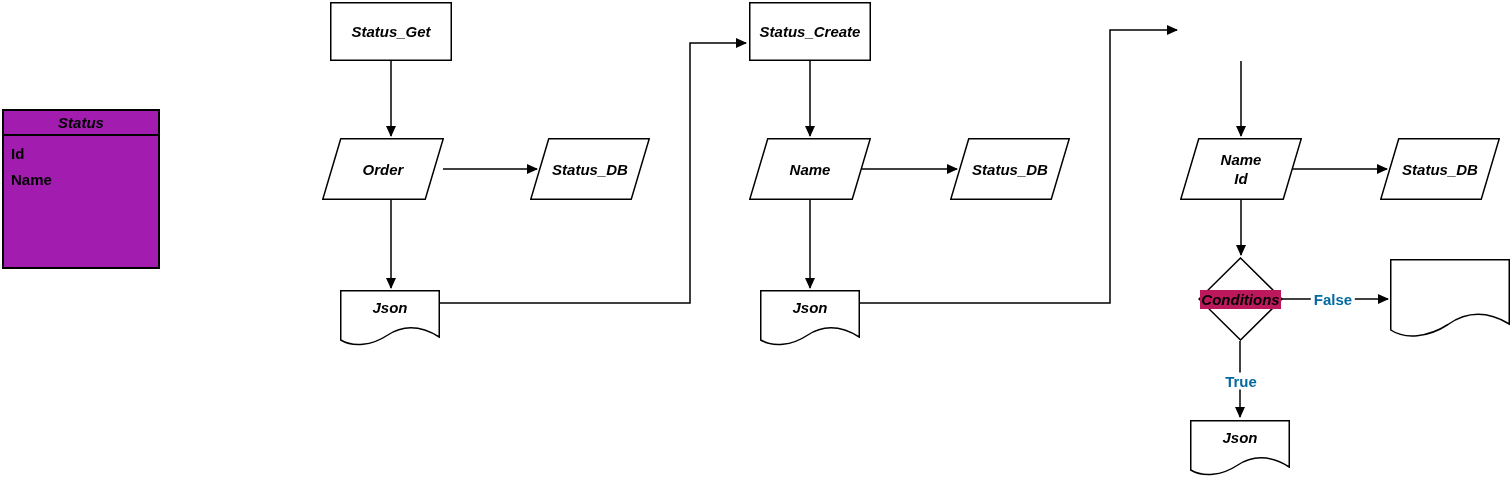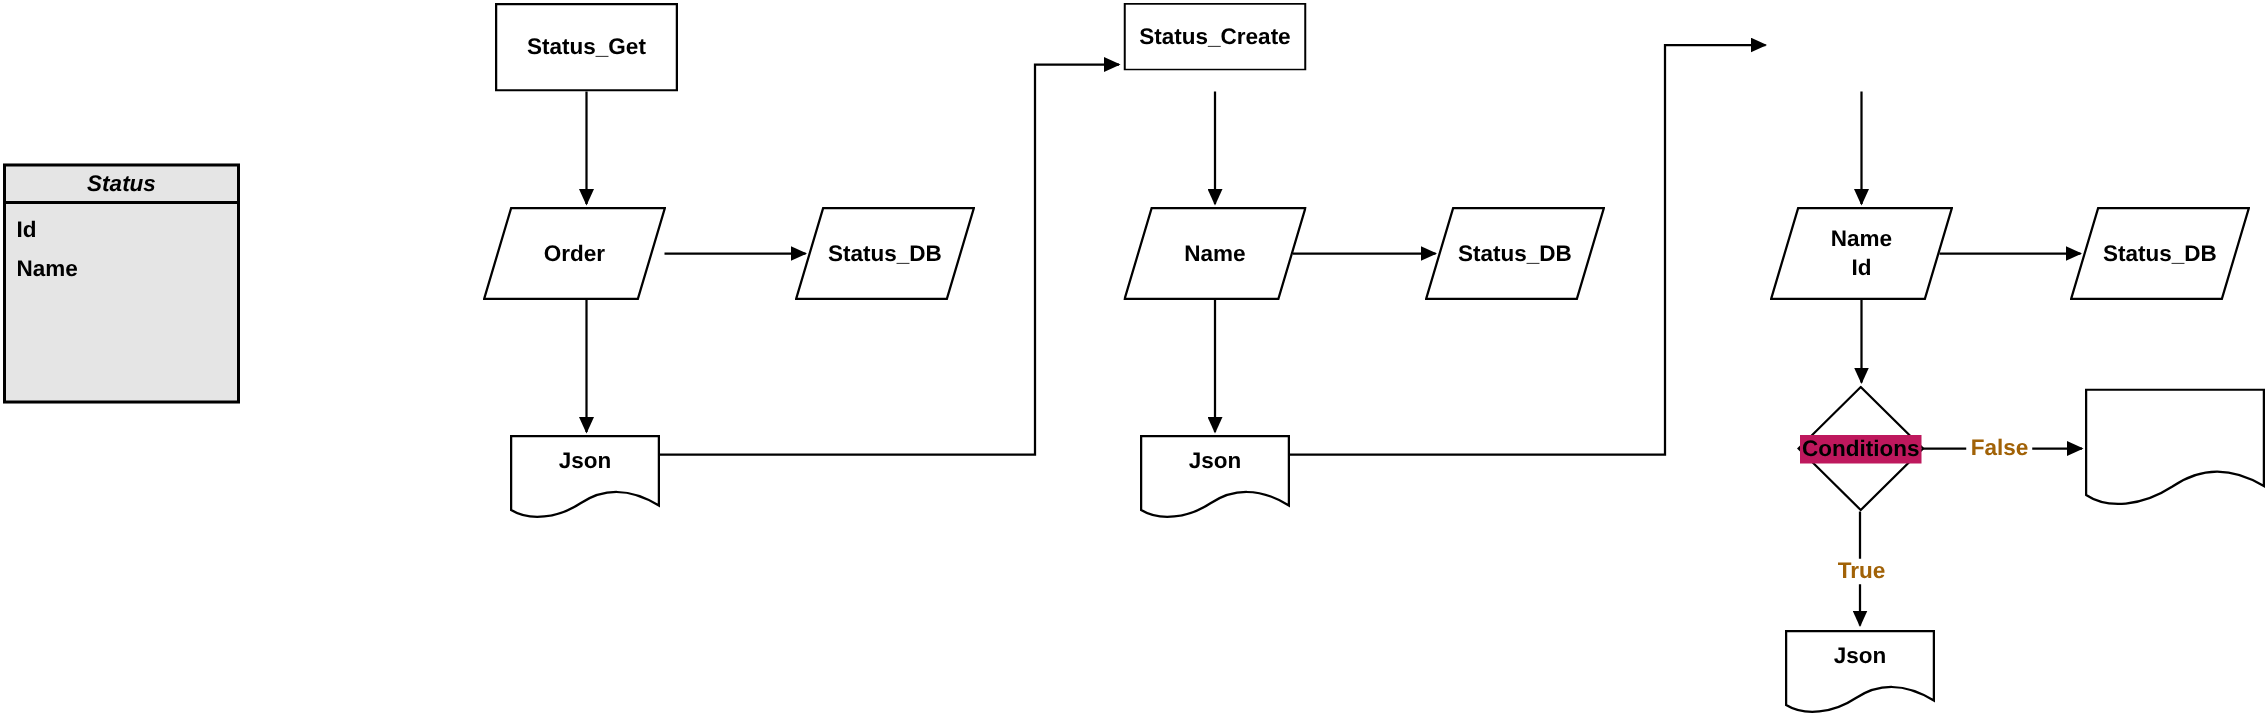--- a/index.html
+++ b/index.html
@@ -12,34 +12,34 @@
   }
   .edges{position:absolute;left:0;top:0;}
   .edges path{fill:none;stroke:#000;stroke-width:1.5px;}
   .node{position:absolute;}
   .shape-svg{position:absolute;left:0;top:0;width:100%;height:100%;display:block;}
   .shape-svg polygon,.shape-svg path,.shape-svg rect{fill:#ffffff;stroke:#000000;stroke-width:1.5px;}
   .nlabel{
     position:absolute;inset:0;
     display:flex;align-items:center;justify-content:center;
     font-weight:bold;font-size:15px;color:#000;
-    text-align:right;line-height:19px;white-space:pre;
+    text-align:right;line-height:19px;white-space:pre;font-style:italic;
   }
   .doc-label{bottom:24px;}
   .diamond-label{left:-8px;right:-8px;}
   .diamond-label span{background:#be185d;padding:0 1px;}
   .edge-label{
     position:absolute;transform:translate(-50%,-50%);
-    font-weight:bold;font-size:15px;color:#a16207;
+    font-weight:bold;font-size:15px;color:#0369a1;
     background:#ffffff;padding:0 3px;white-space:nowrap;
   }
   
   .class-box{
     position:absolute;left:2px;top:109px;width:158px;height:160px;
-    border:2px solid #000;box-sizing:border-box;background:#e5e5e5;
+    border:2px solid #000;box-sizing:border-box;background:#a21caf;
   }
   .class-header{
     height:23px;border-bottom:2px solid #000;
     display:flex;align-items:center;justify-content:center;
     font-weight:bold;font-style:italic;font-size:15px;
   }
   .class-fields{padding:5px 7px;}
   .class-field{font-weight:bold;font-size:15px;line-height:26px;}
 </style>
 </head>
@@ -97,21 +97,21 @@
     <div class="nlabel">Status_DB</div>
   </div>
 
   <div class="node" style="left:340px;top:290px;width:100px;height:58px">
     <svg class="shape-svg" viewBox="0 0 100 58" preserveAspectRatio="none">
         <path d="M0.75,0.75 L99.25,0.75 L99.25,47 C80,35 62,35.5 47,45.5 C32,55.5 13,57.5 0.75,50 Z"></path>
       </svg>
     <div class="nlabel doc-label">Json</div>
   </div>
 
-  <div class="node" style="left:749px;top:2px;width:122px;height:45px">
+  <div class="node" style="left:749px;top:2px;width:122px;height:59px">
     <svg class="shape-svg" viewBox="0 0 122 59" preserveAspectRatio="none">
         <rect x="0.75" y="0.75" width="120.5" height="57.5"></rect>
       </svg>
     <div class="nlabel">Status_Create</div>
   </div>
 
   <div class="node" style="left:749px;top:138px;width:122px;height:62px">
     <svg class="shape-svg" viewBox="0 0 122 62" preserveAspectRatio="none">
         <polygon points="18.75,0.75 121.25,0.75 103.25,61.25 0.75,61.25"></polygon>
       </svg>

